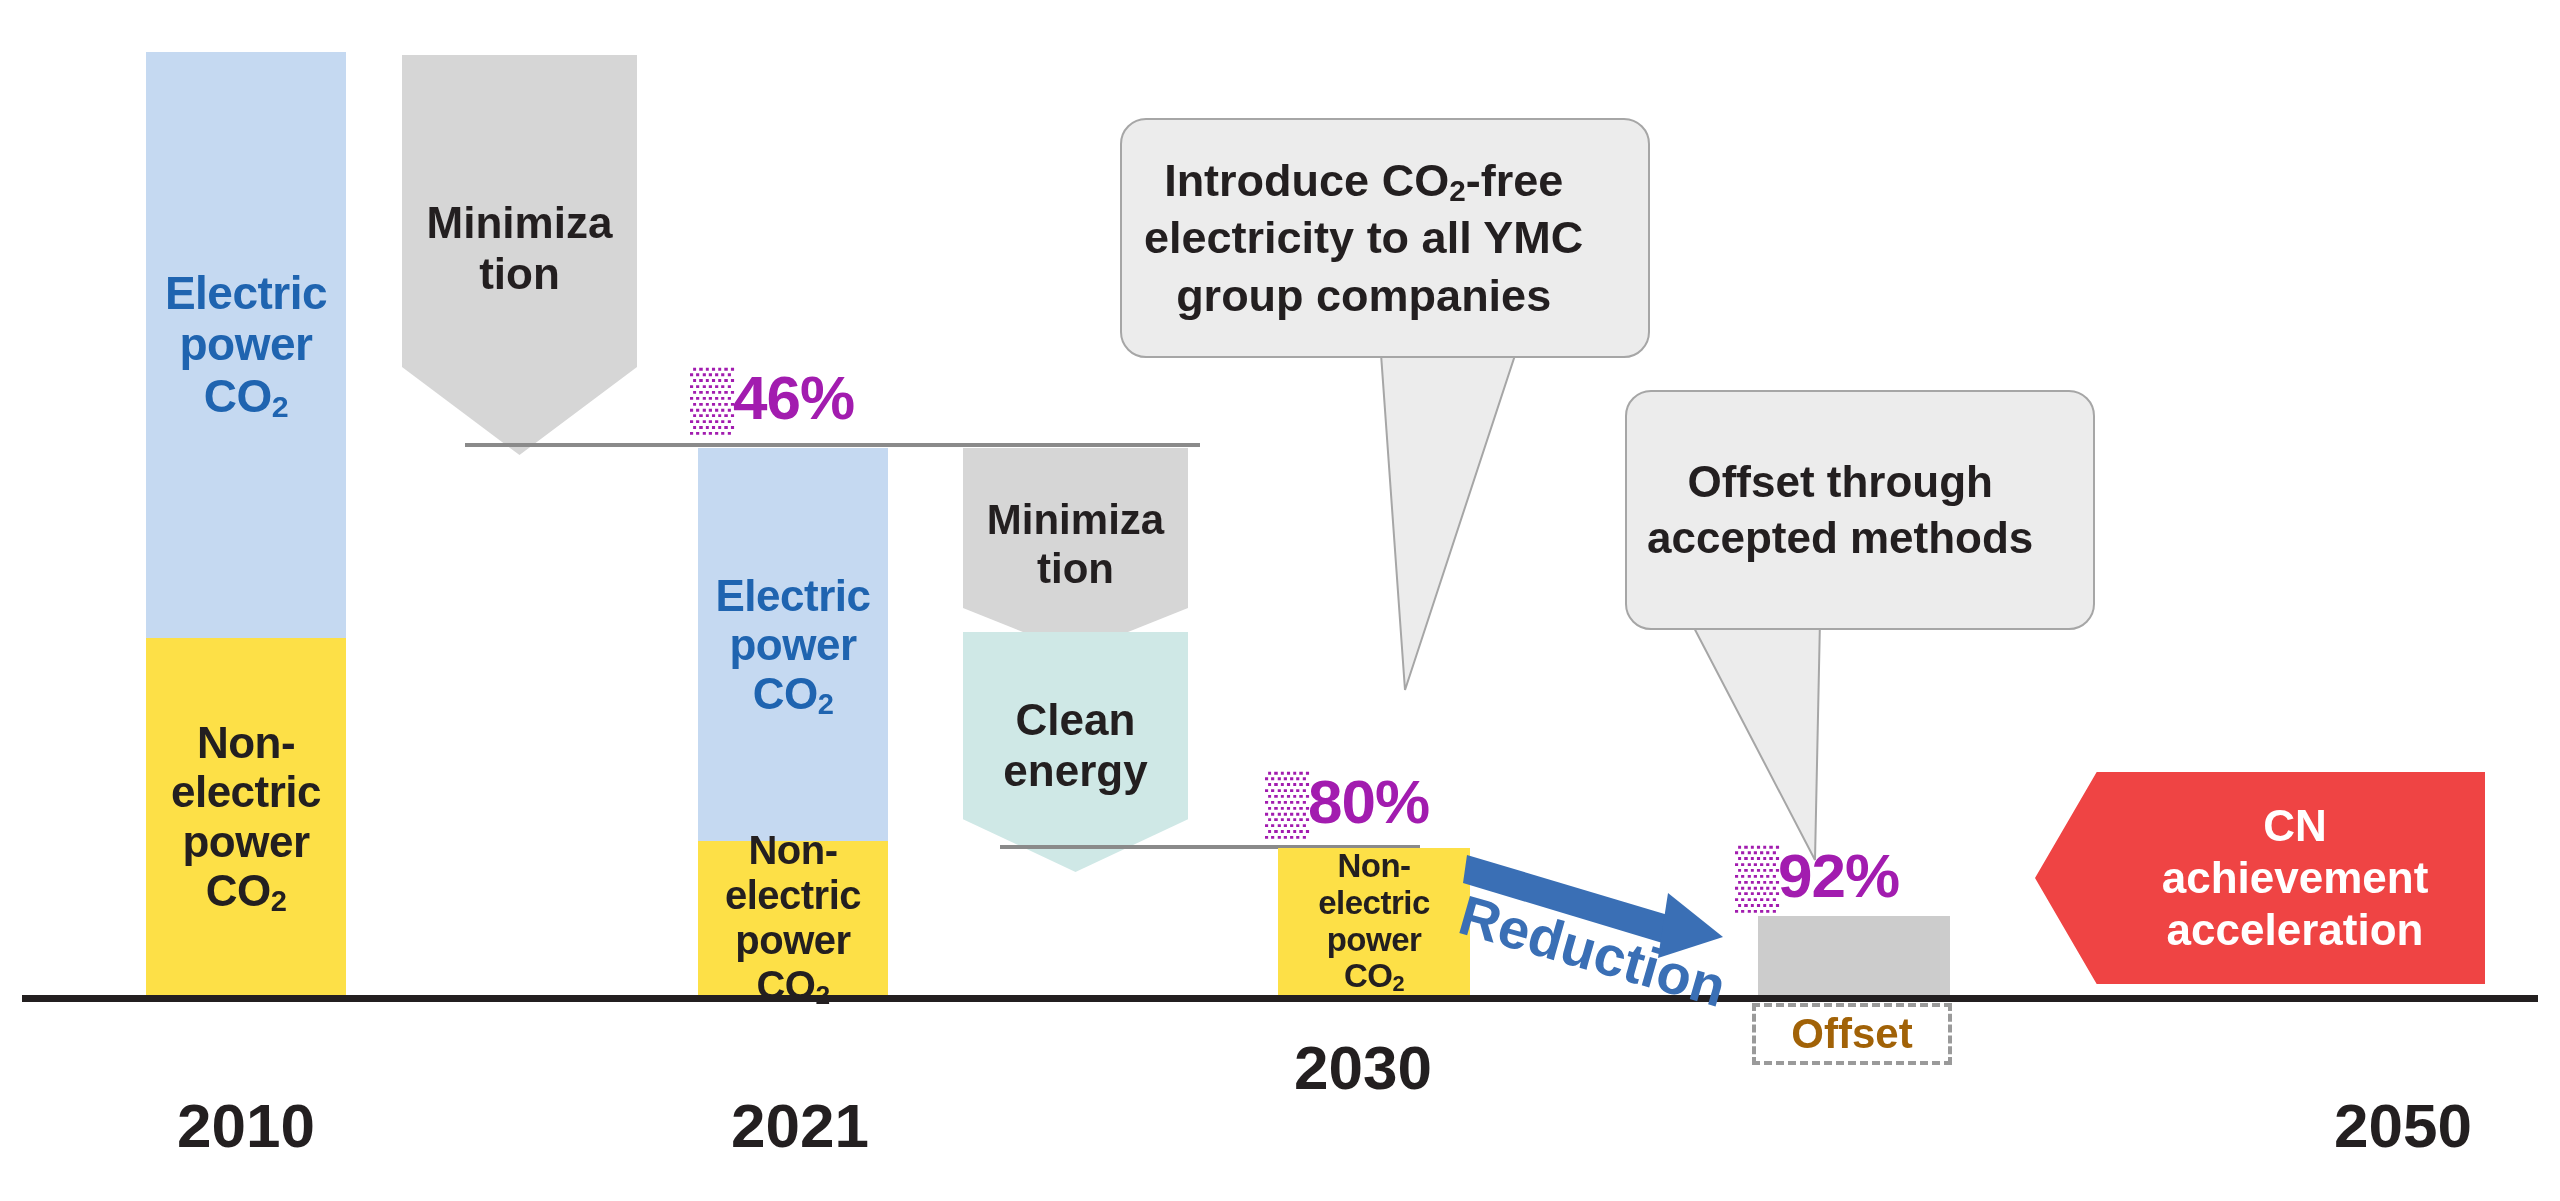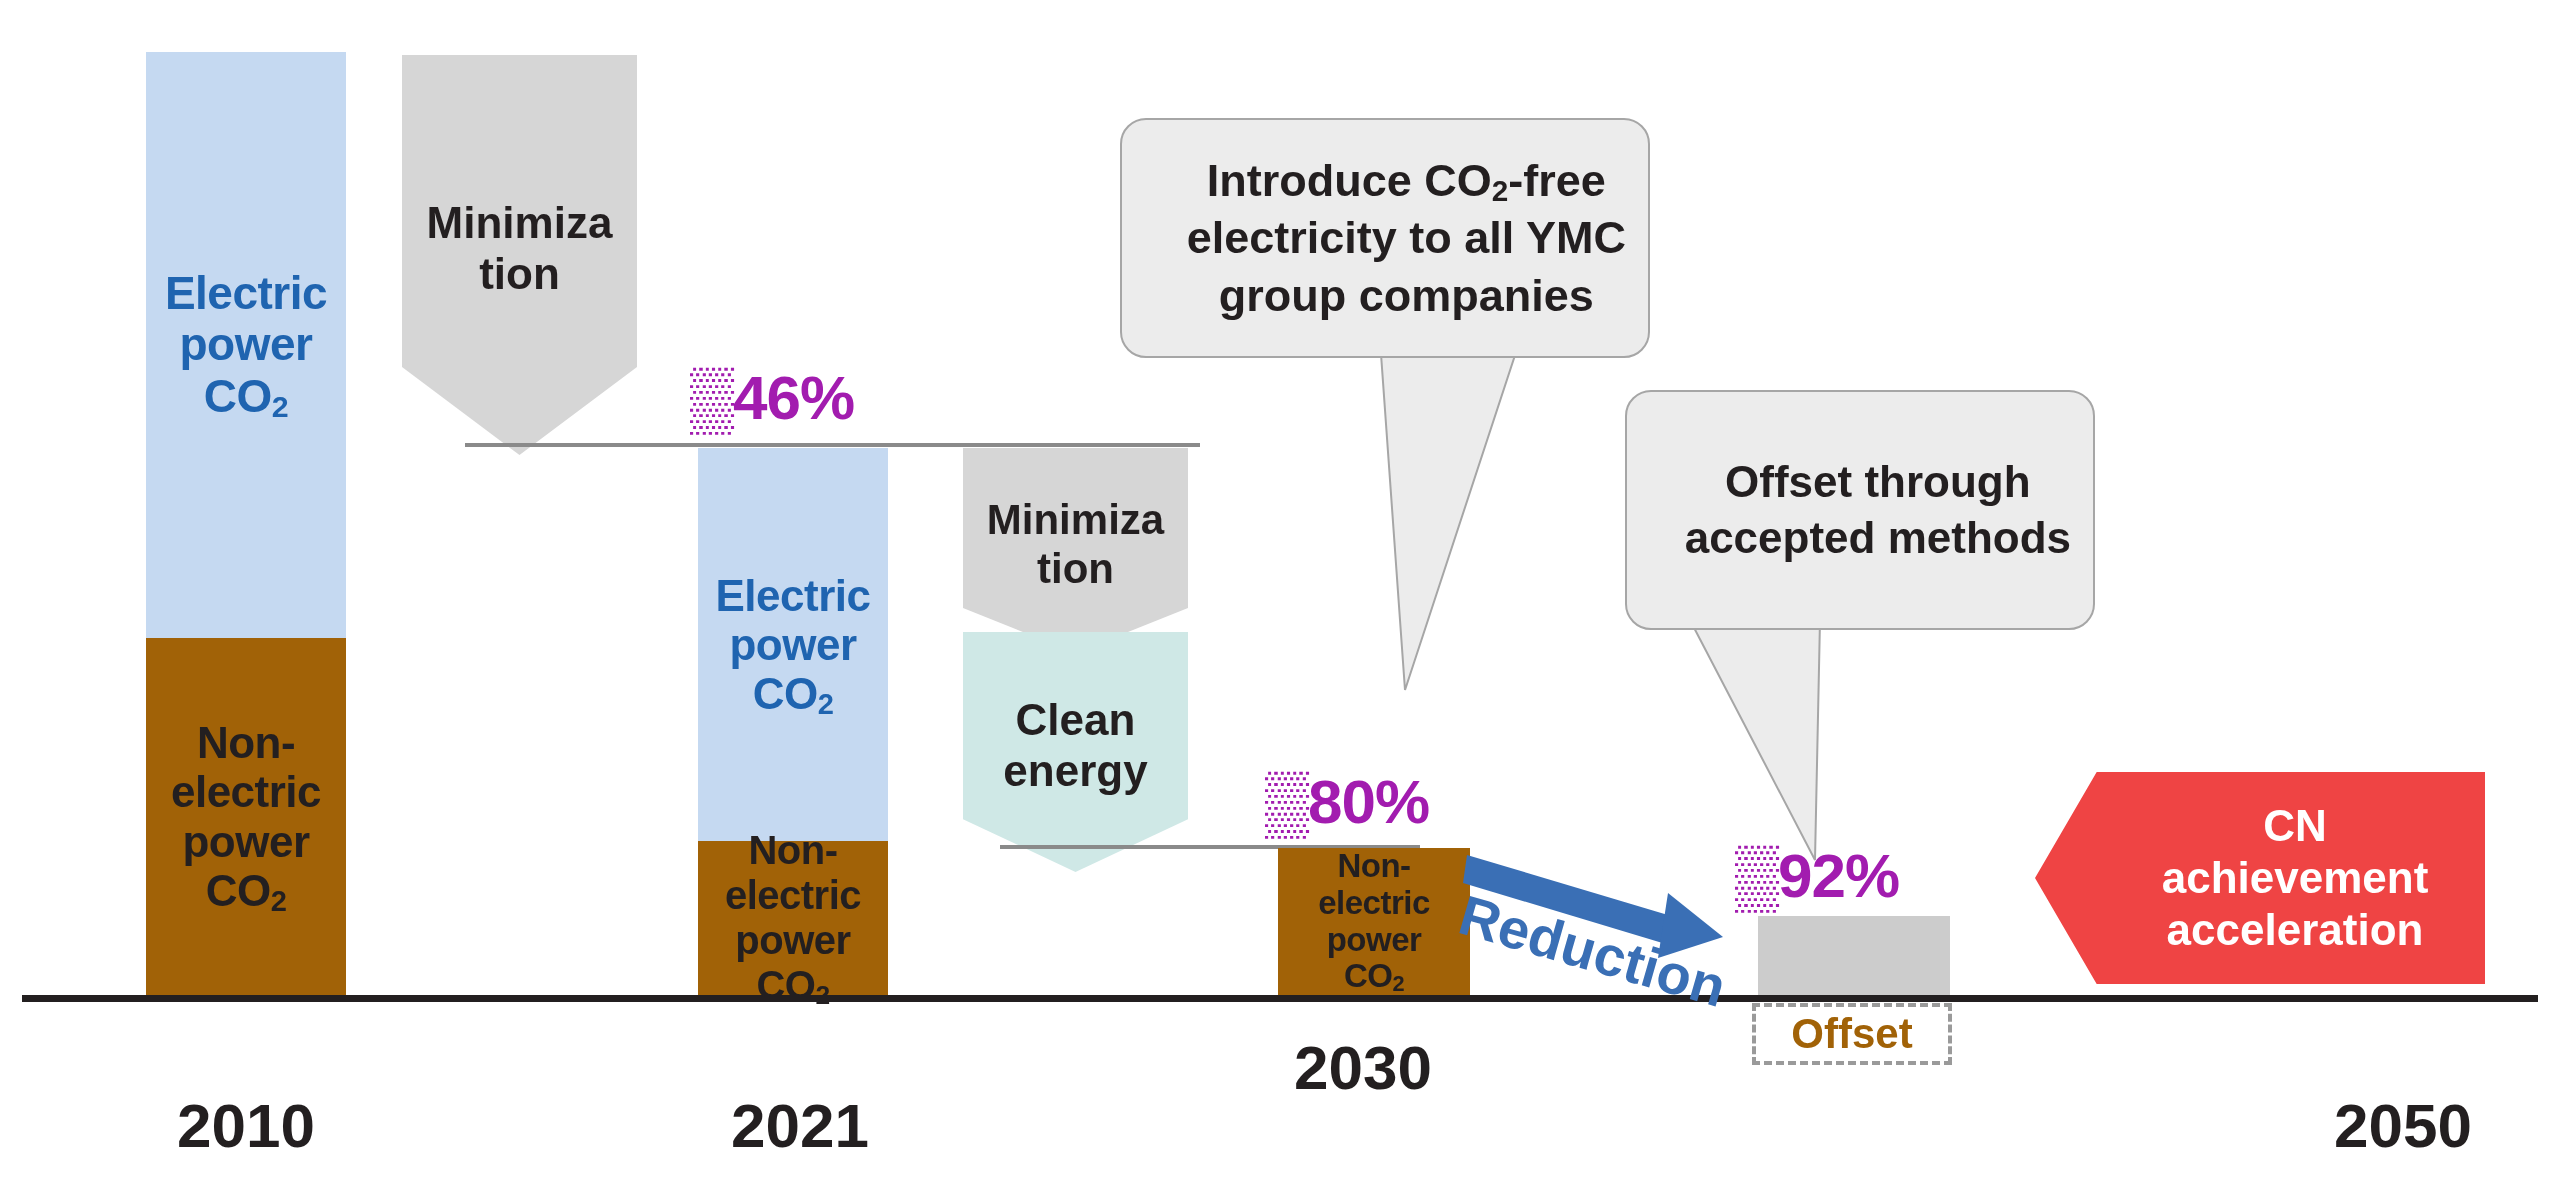--- a/index.html
+++ b/index.html
@@ -28,21 +28,21 @@
     text-align: center;
     font-weight: bold;
     line-height: 1.12;
     letter-spacing: -0.5px;
   }
   .seg-electric {
     background: #c5d9f1;
     color: #1f64b0;
   }
   .seg-nonelectric {
-    background: #a16207;
+    background: #fde047;
     color: #231f20;
   }
   .seg-plain-gray {
     background: #cccccc;
   }
 
   
   .down-arrow {
     position: absolute;
     box-sizing: border-box;
@@ -94,21 +94,21 @@
 
   
   .callout {
     position: absolute;
     box-sizing: border-box;
     background: #ececec;
     border: 2px solid #a6a6a6;
     border-radius: 26px;
     display: flex;
     align-items: center;
-    justify-content: flex-end;
+    justify-content: flex-start;
     text-align: center;
     font-weight: bold;
     color: #231f20;
     line-height: 1.28;
     padding: 10px 22px;
     z-index: 5;
   }
   .callout-tail {
     position: absolute;
     z-index: 4;

